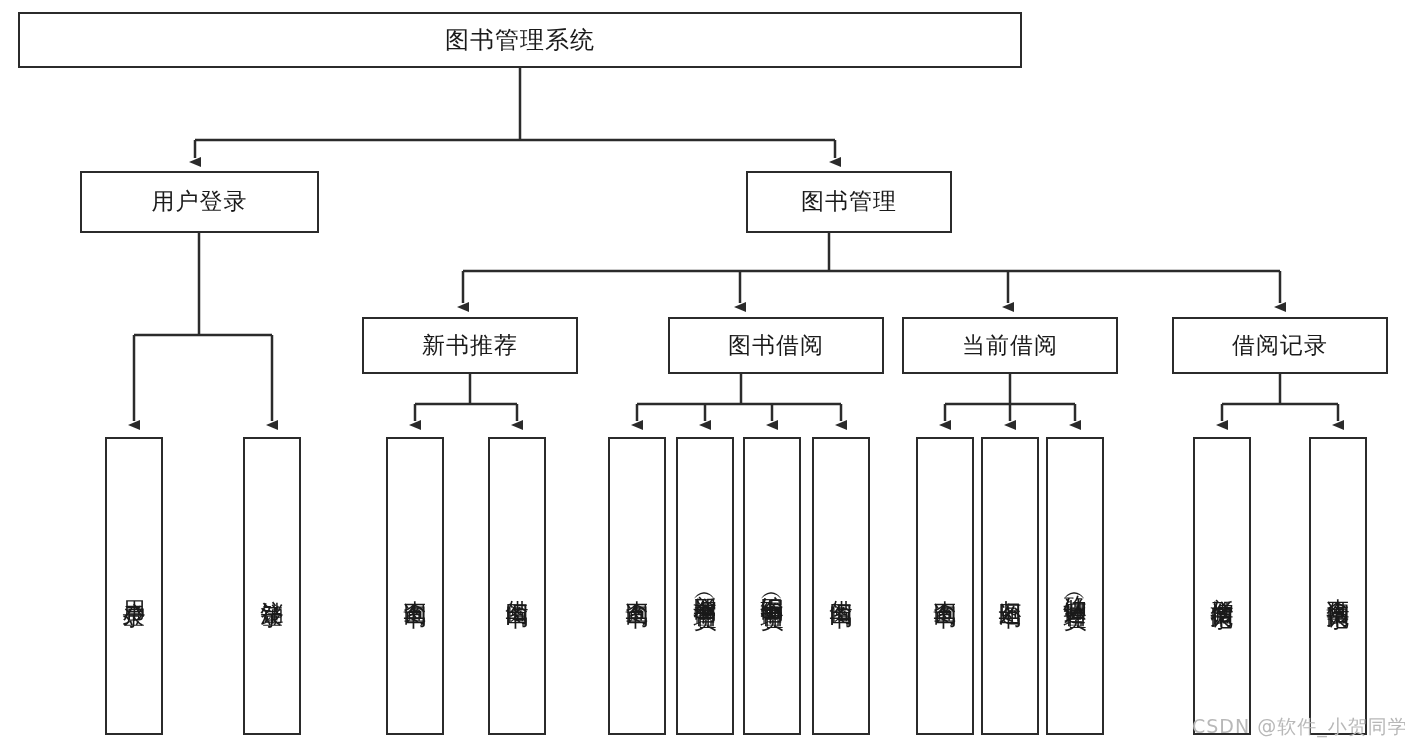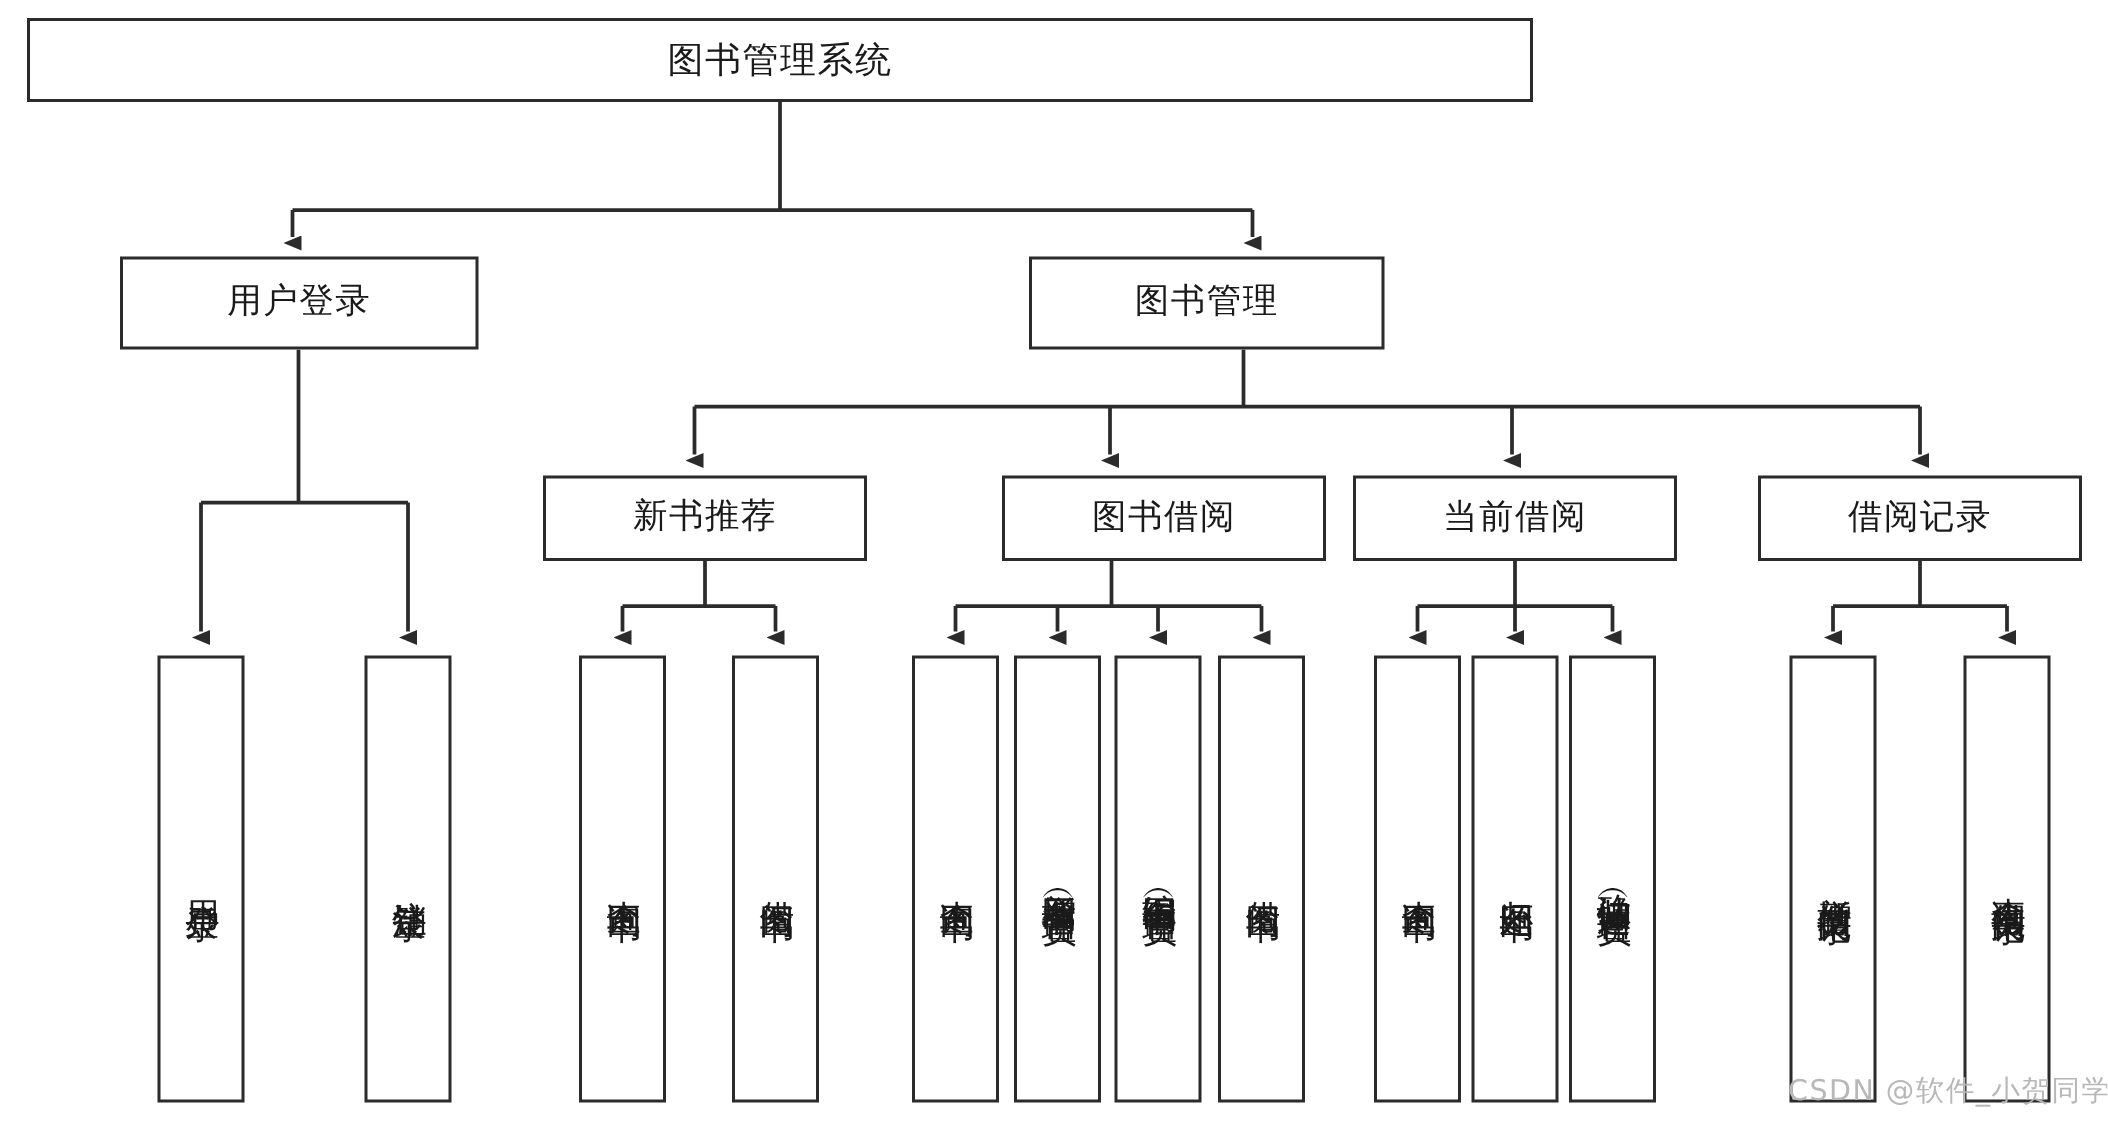--- a/index.html
+++ b/index.html
@@ -34,20 +34,21 @@
     justify-content: center;
     color: #1a1a1a;
   }
   .node.h {
     font-size: 23px;
     letter-spacing: 1px;
     line-height: 1.1;
   }
   .node.root {
     font-size: 24px;
+    font-family: Liberation Serif, serif;
   }
   .node.v {
     writing-mode: vertical-rl;
     text-orientation: upright;
     font-size: 23px;
     line-height: 1.08;
     letter-spacing: 2px;
     padding: 6px 0;
     align-items: center;
     justify-content: center;
@@ -123,25 +124,25 @@
     </g>
   </svg>
 
   <div class="node h root" style="left:18px; top:12px; width:1004px; height:56px;">
     <span>图书管理系统</span>
   </div>
 
   <div class="node h" style="left:80px; top:171px; width:239px; height:62px;">
     <span>用户登录</span>
   </div>
-  <div class="node h" style="left:686px; top:171px; width:237px; height:62px;">
+  <div class="node h" style="left:746px; top:171px; width:206px; height:62px;font-family:Liberation Serif, serif;">
     <span>图书管理</span>
   </div>
 
-  <div class="node h" style="left:362px; top:317px; width:216px; height:57px;font-family:Liberation Mono, monospace;">
+  <div class="node h" style="left:362px; top:317px; width:216px; height:57px;">
     <span>新书推荐</span>
   </div>
   <div class="node h" style="left:668px; top:317px; width:216px; height:57px;">
     <span>图书借阅</span>
   </div>
   <div class="node h" style="left:1172px; top:317px; width:216px; height:57px;">
     <span>借阅记录</span>
   </div>
   <div class="node h" style="left:902px; top:317px; width:216px; height:57px;">
     <span>当前借阅</span>

